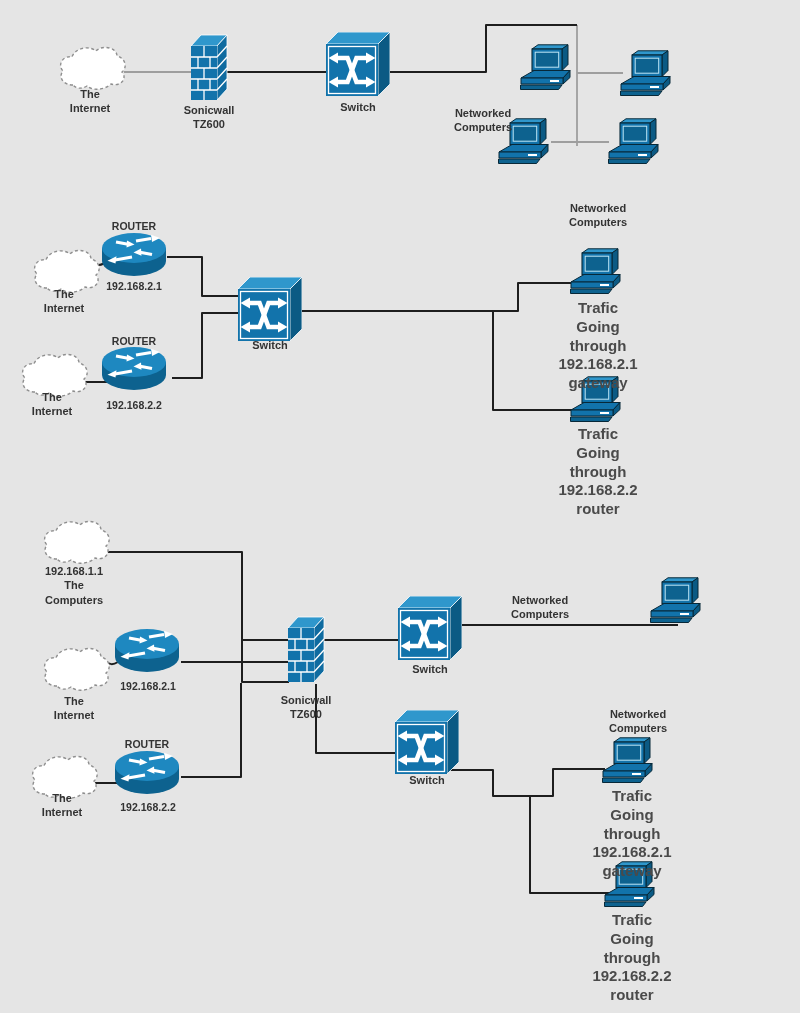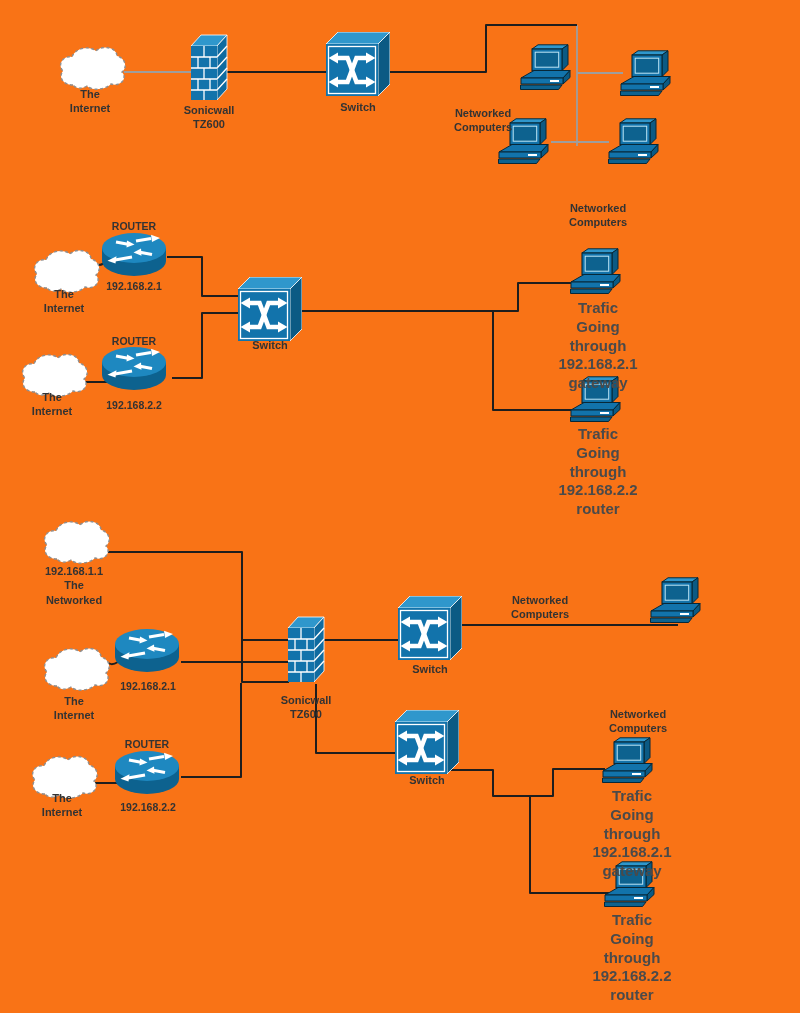--- a/index.html
+++ b/index.html
@@ -1,17 +1,17 @@
 <!DOCTYPE html>
 <html><head>
 <meta charset="utf-8">
 <style>
   html,body{margin:0;padding:0;background:#ffffff;}
   #canvas{
-    position:relative;width:800px;height:1013px;background:#f97316;overflow:hidden;
+    position:relative;width:800px;height:1013px;background:#e5e5e5;overflow:hidden;
     font-family:"Liberation Sans","DejaVu Sans",sans-serif;
   }
   .wires{position:absolute;left:0;top:0;z-index:1;}
   .node{position:absolute;z-index:2;}
   .node svg{display:block;width:100%;height:100%;}
   .lbl{
     position:absolute;z-index:3;text-align:center;white-space:pre-line;
     font-weight:bold;font-size:11px;line-height:1.3;color:#333333;
   }
   .lbl-sm{font-size:15px;line-height:1.25;color:#4a4a4a;}
@@ -221,21 +221,21 @@
 192.168.2.2
 router</div>
 
   <div class="node" style="left:38px;top:516px;width:72px;height:50px">
     <svg viewBox="0 0 72 50">
         <use href="#sym-cloud"></use>
       </svg>
   </div>
   <div class="lbl" style="left:30px;top:564px;width:88px">192.168.1.1
 The
-Networked</div>
+Computers</div>
 
   <div class="node" style="left:114px;top:628px;width:66px;height:48px">
     <svg viewBox="0 0 66 48">
         <use href="#sym-router"></use>
       </svg>
   </div>
   <div class="lbl lbl-ip" style="left:112px;top:680px;width:72px">192.168.2.1</div>
 
   <div class="node" style="left:38px;top:643px;width:72px;height:50px">
     <svg viewBox="0 0 72 50">

